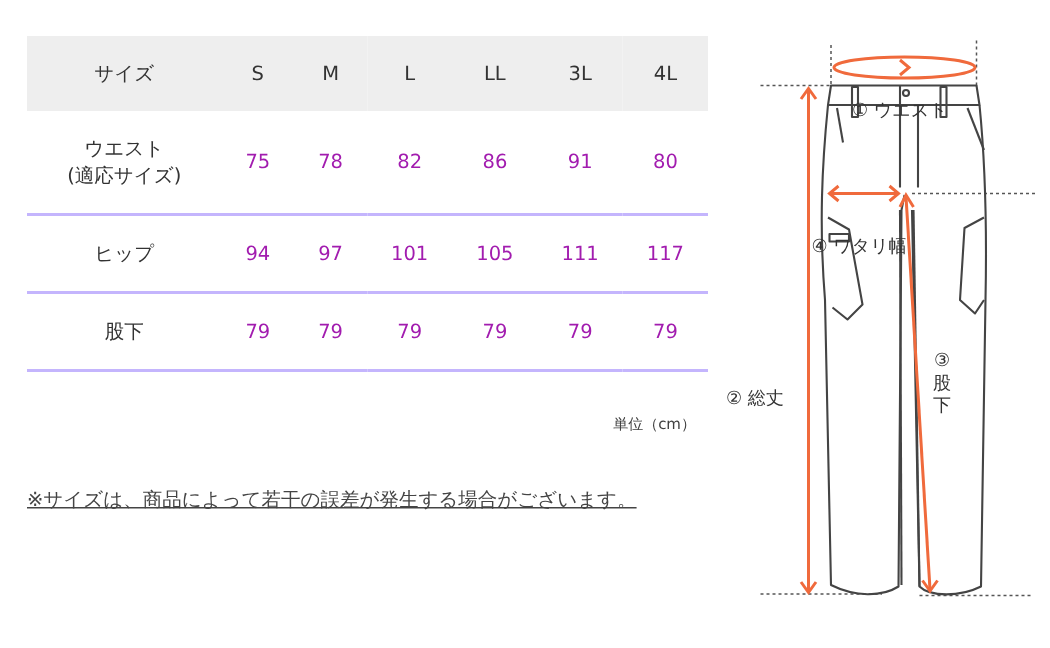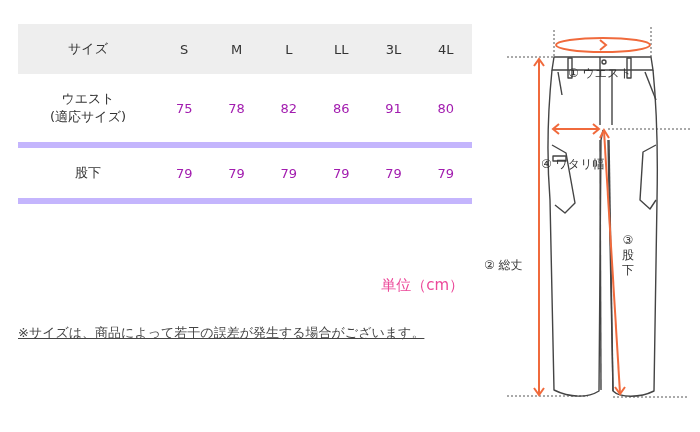--- a/index.html
+++ b/index.html
@@ -1,26 +1,26 @@
 <!DOCTYPE html>
 <html><head>
 <meta charset="utf-8">
 <style>
   html, body { margin:0; padding:0; background:#ffffff; }
   body { width:700px; height:432px; position:relative; overflow:hidden;
          font-family: "DejaVu Sans", "Liberation Sans", sans-serif; color:#333; }
   .size-table { position:absolute; left:18px; top:24px; width:454px; border-collapse:collapse; }
   .size-table th, .size-table td { text-align:center; font-weight:normal; font-size:13px; color:#333; padding:16px; }
   .size-table thead tr { background:#eeeeee; height:46px; }
-  .size-table tbody tr { border-bottom:6px solid #c4b5fd; }
+  .size-table tbody tr { border-bottom:2px solid #c4b5fd; }
   .size-table tbody tr.r-waist { height:66px; }
   .size-table tbody tr.r-std { height:45px; }
   .size-table td.num { color:#a21caf; }
   .size-table th.label-col, .size-table td.label-col { width:108px; }
-  .unit { position:absolute; right:236px; top:276px; font-size:15px; color:#ec4899; }
+  .unit { position:absolute; right:236px; top:276px; font-size:10px; color:#404040; }
   .note { position:absolute; left:18px; top:324px; font-size:13px; color:#444;text-decoration:underline; }
   .diagram { position:absolute; left:480px; top:0; width:220px; height:432px; }
   .diagram svg { position:absolute; left:0; top:0; }
   .dlabel { position:absolute; font-size:12px; color:#333; white-space:nowrap;margin-top:44px; }
   .dlabel-v { position:absolute; font-size:12px; color:#333; width:14px; line-height:15px; text-align:center; }
 </style>
 </head>
 <body>
 
 <table class="size-table">
@@ -40,20 +40,29 @@
       <td class="label-col">
         <div>ウエスト</div>
         <div>(適応サイズ)</div>
       </td>
       <td class="num">75</td>
       <td class="num">78</td>
       <td class="num">82</td>
       <td class="num">86</td>
       <td class="num">91</td>
       <td class="num">80</td>
+    </tr>
+    <tr class="r-std">
+      <td class="label-col">ヒップ</td>
+      <td class="num">94</td>
+      <td class="num">97</td>
+      <td class="num">101</td>
+      <td class="num">105</td>
+      <td class="num">111</td>
+      <td class="num">117</td>
     </tr>
     <tr class="r-std">
       <td class="label-col">股下</td>
       <td class="num">79</td>
       <td class="num">79</td>
       <td class="num">79</td>
       <td class="num">79</td>
       <td class="num">79</td>
       <td class="num">79</td>
     </tr>

